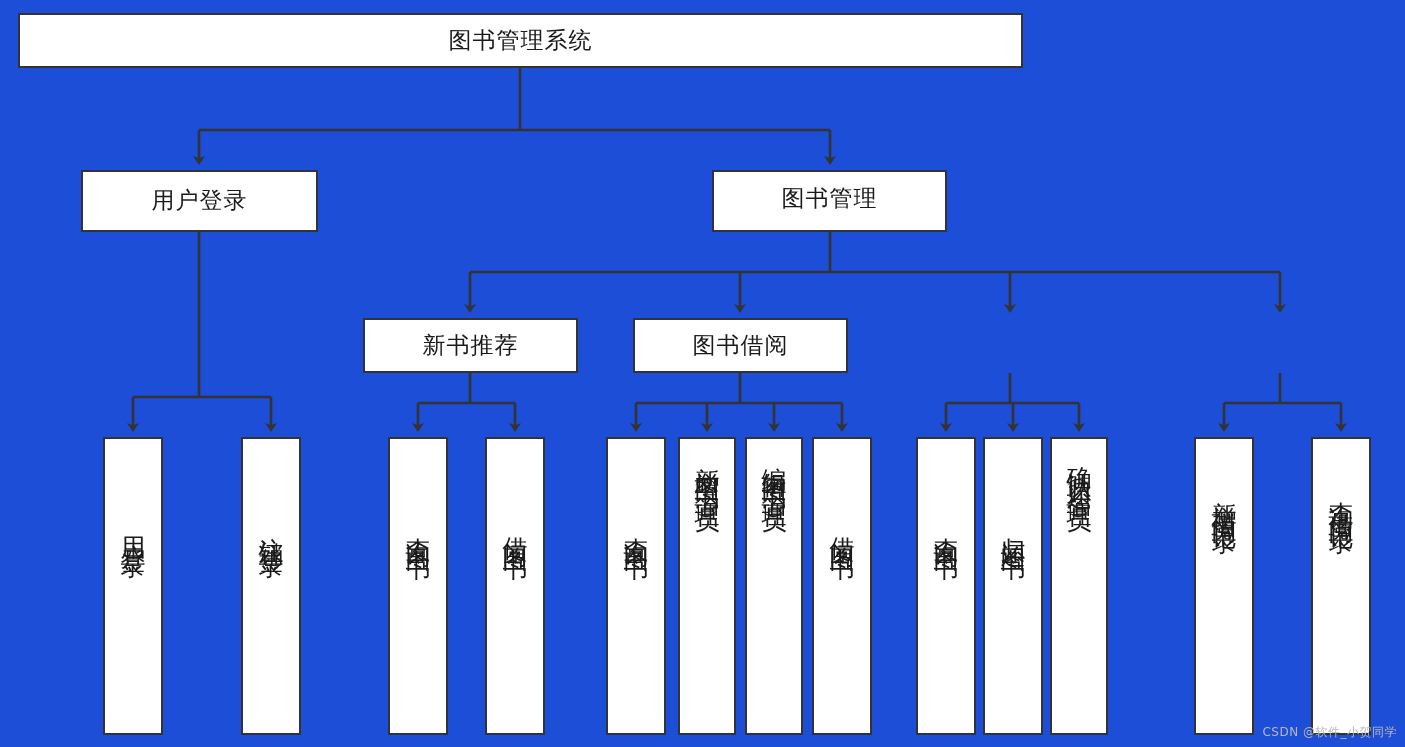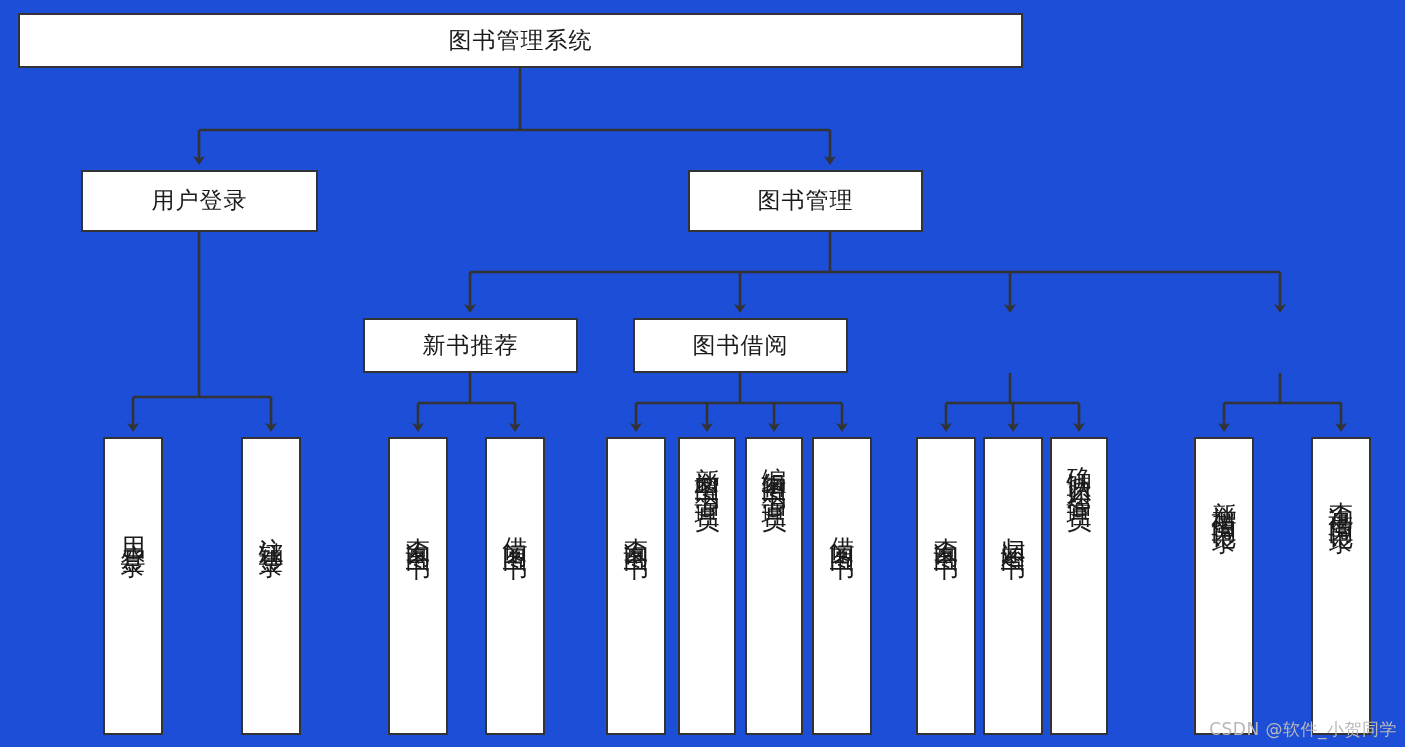--- a/index.html
+++ b/index.html
@@ -31,21 +31,21 @@
     font-size:25px;
     line-height:1;
     letter-spacing:6px;
     white-space:nowrap;
     display:block;
   }
 
   .watermark{
     position:absolute;
     right:8px;bottom:6px;
-    font-size:17px;
+    font-size:12px;
     color:#b8b8b8;
     letter-spacing:0.5px;
     white-space:nowrap;
     pointer-events:none;
   }
 </style>
 </head>
 <body>
 
 <div id="diagram-root">
@@ -100,21 +100,21 @@
     </g>
   </svg>
 
   <div class="node node-root" style="left:18px;top:13px;width:1005px;height:55px;">
     <span>图书管理系统</span>
   </div>
 
   <div class="node node-h" style="left:81px;top:170px;width:237px;height:62px;">
     <span>用户登录</span>
   </div>
-  <div class="node node-h" style="left:688px;top:170px;width:235px;height:62px;">
+  <div class="node node-h" style="left:712px;top:170px;width:235px;height:62px;font-family:Liberation Mono, monospace;">
     <span>图书管理</span>
   </div>
 
   <div class="node node-h" style="left:633px;top:318px;width:215px;height:55px;">
     <span>图书借阅</span>
   </div>
   <div class="node node-h" style="left:363px;top:318px;width:215px;height:55px;">
     <span>新书推荐</span>
   </div>
 

